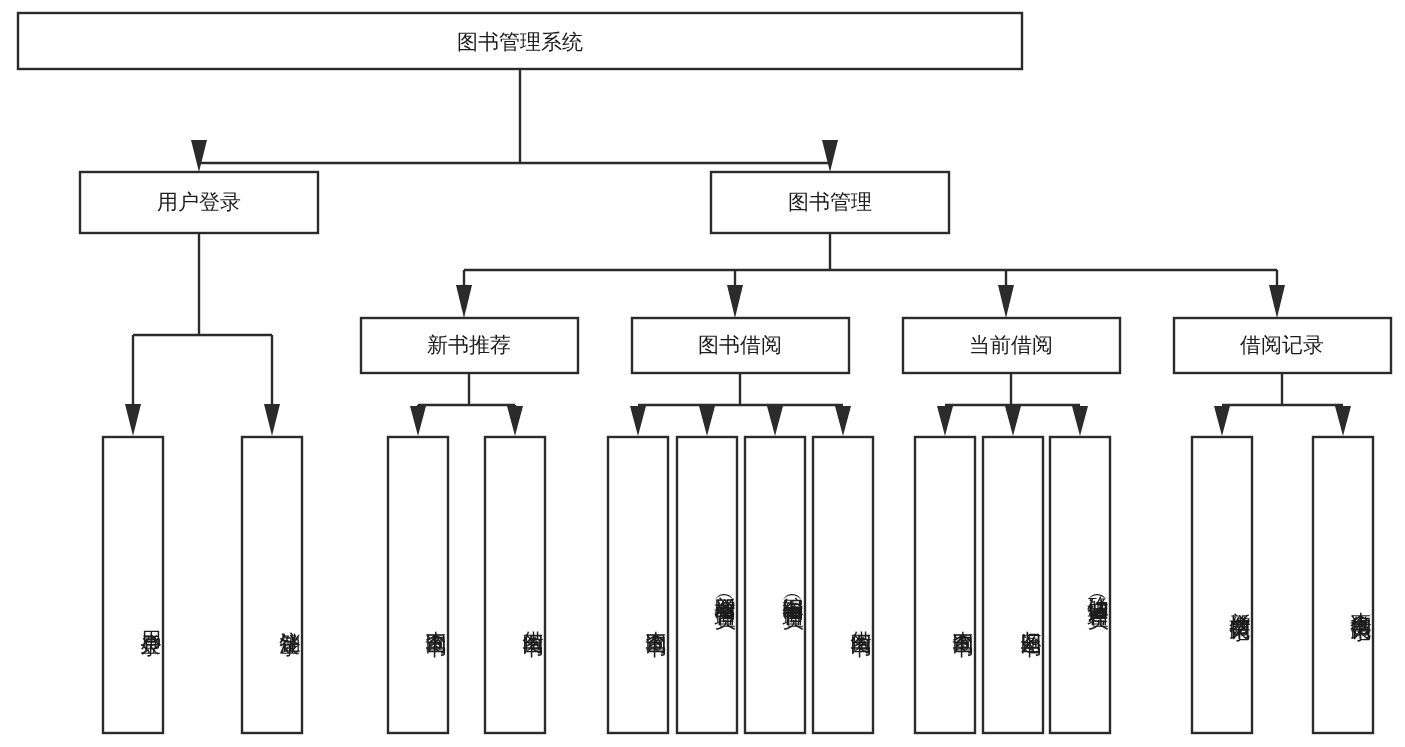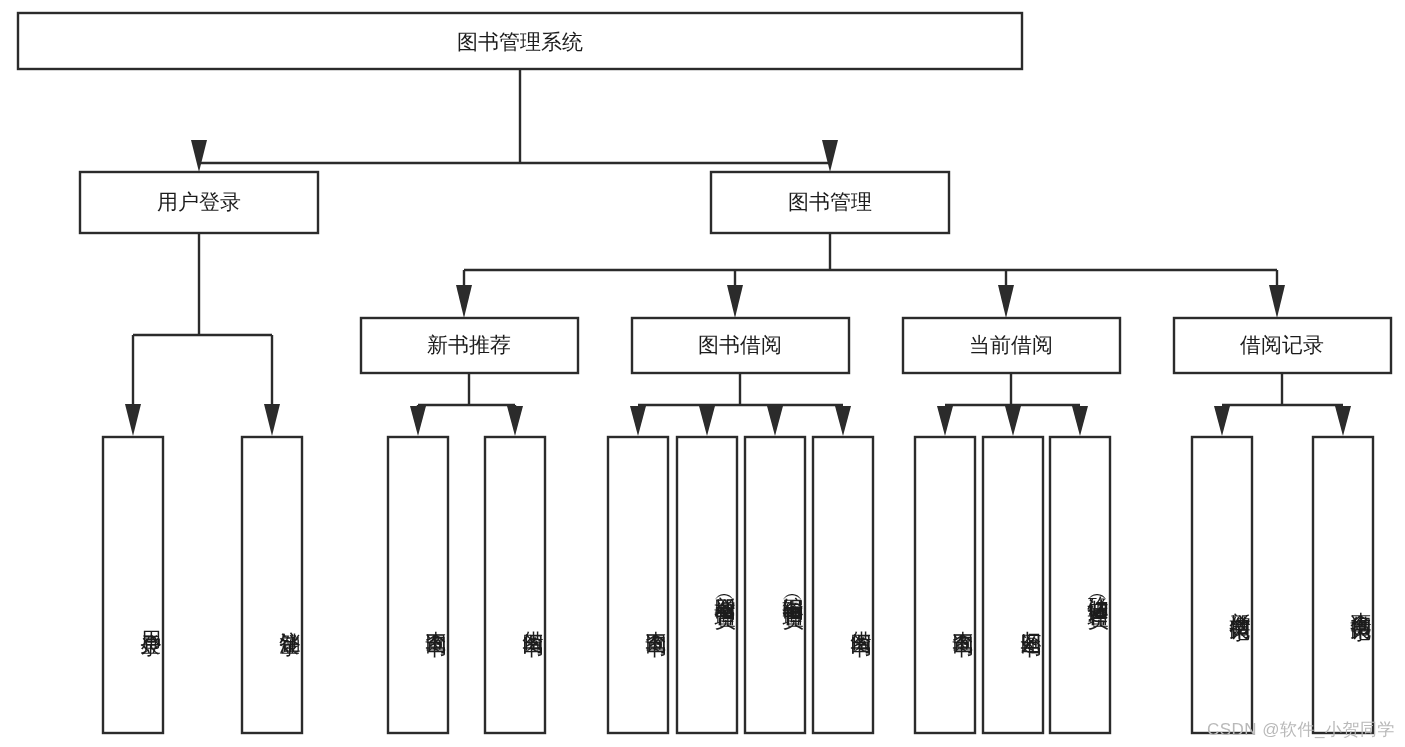--- a/index.html
+++ b/index.html
@@ -243,14 +243,13 @@
   <div class="vlabel" style="left:745px; top:445px; width:60px; height:286px;">编辑图书（管理员）</div>
   <div class="vlabel" style="left:813px; top:505px; width:60px; height:226px;">借阅图书</div>
 
   <div class="vlabel" style="left:915px; top:505px; width:60px; height:226px;">查询图书</div>
   <div class="vlabel" style="left:983px; top:505px; width:60px; height:226px;">归还图书</div>
   <div class="vlabel" style="left:1050px; top:445px; width:60px; height:286px;">确认归还（管理员）</div>
 
   <div class="vlabel" style="left:1192px; top:470px; width:60px; height:261px;">新增借阅记录</div>
   <div class="vlabel" style="left:1313px; top:470px; width:60px; height:261px;">查询借阅记录</div>
 
-  <div class="watermark">CSDN @软件_小贺同学</div>
 </div>
 
 </body></html>

